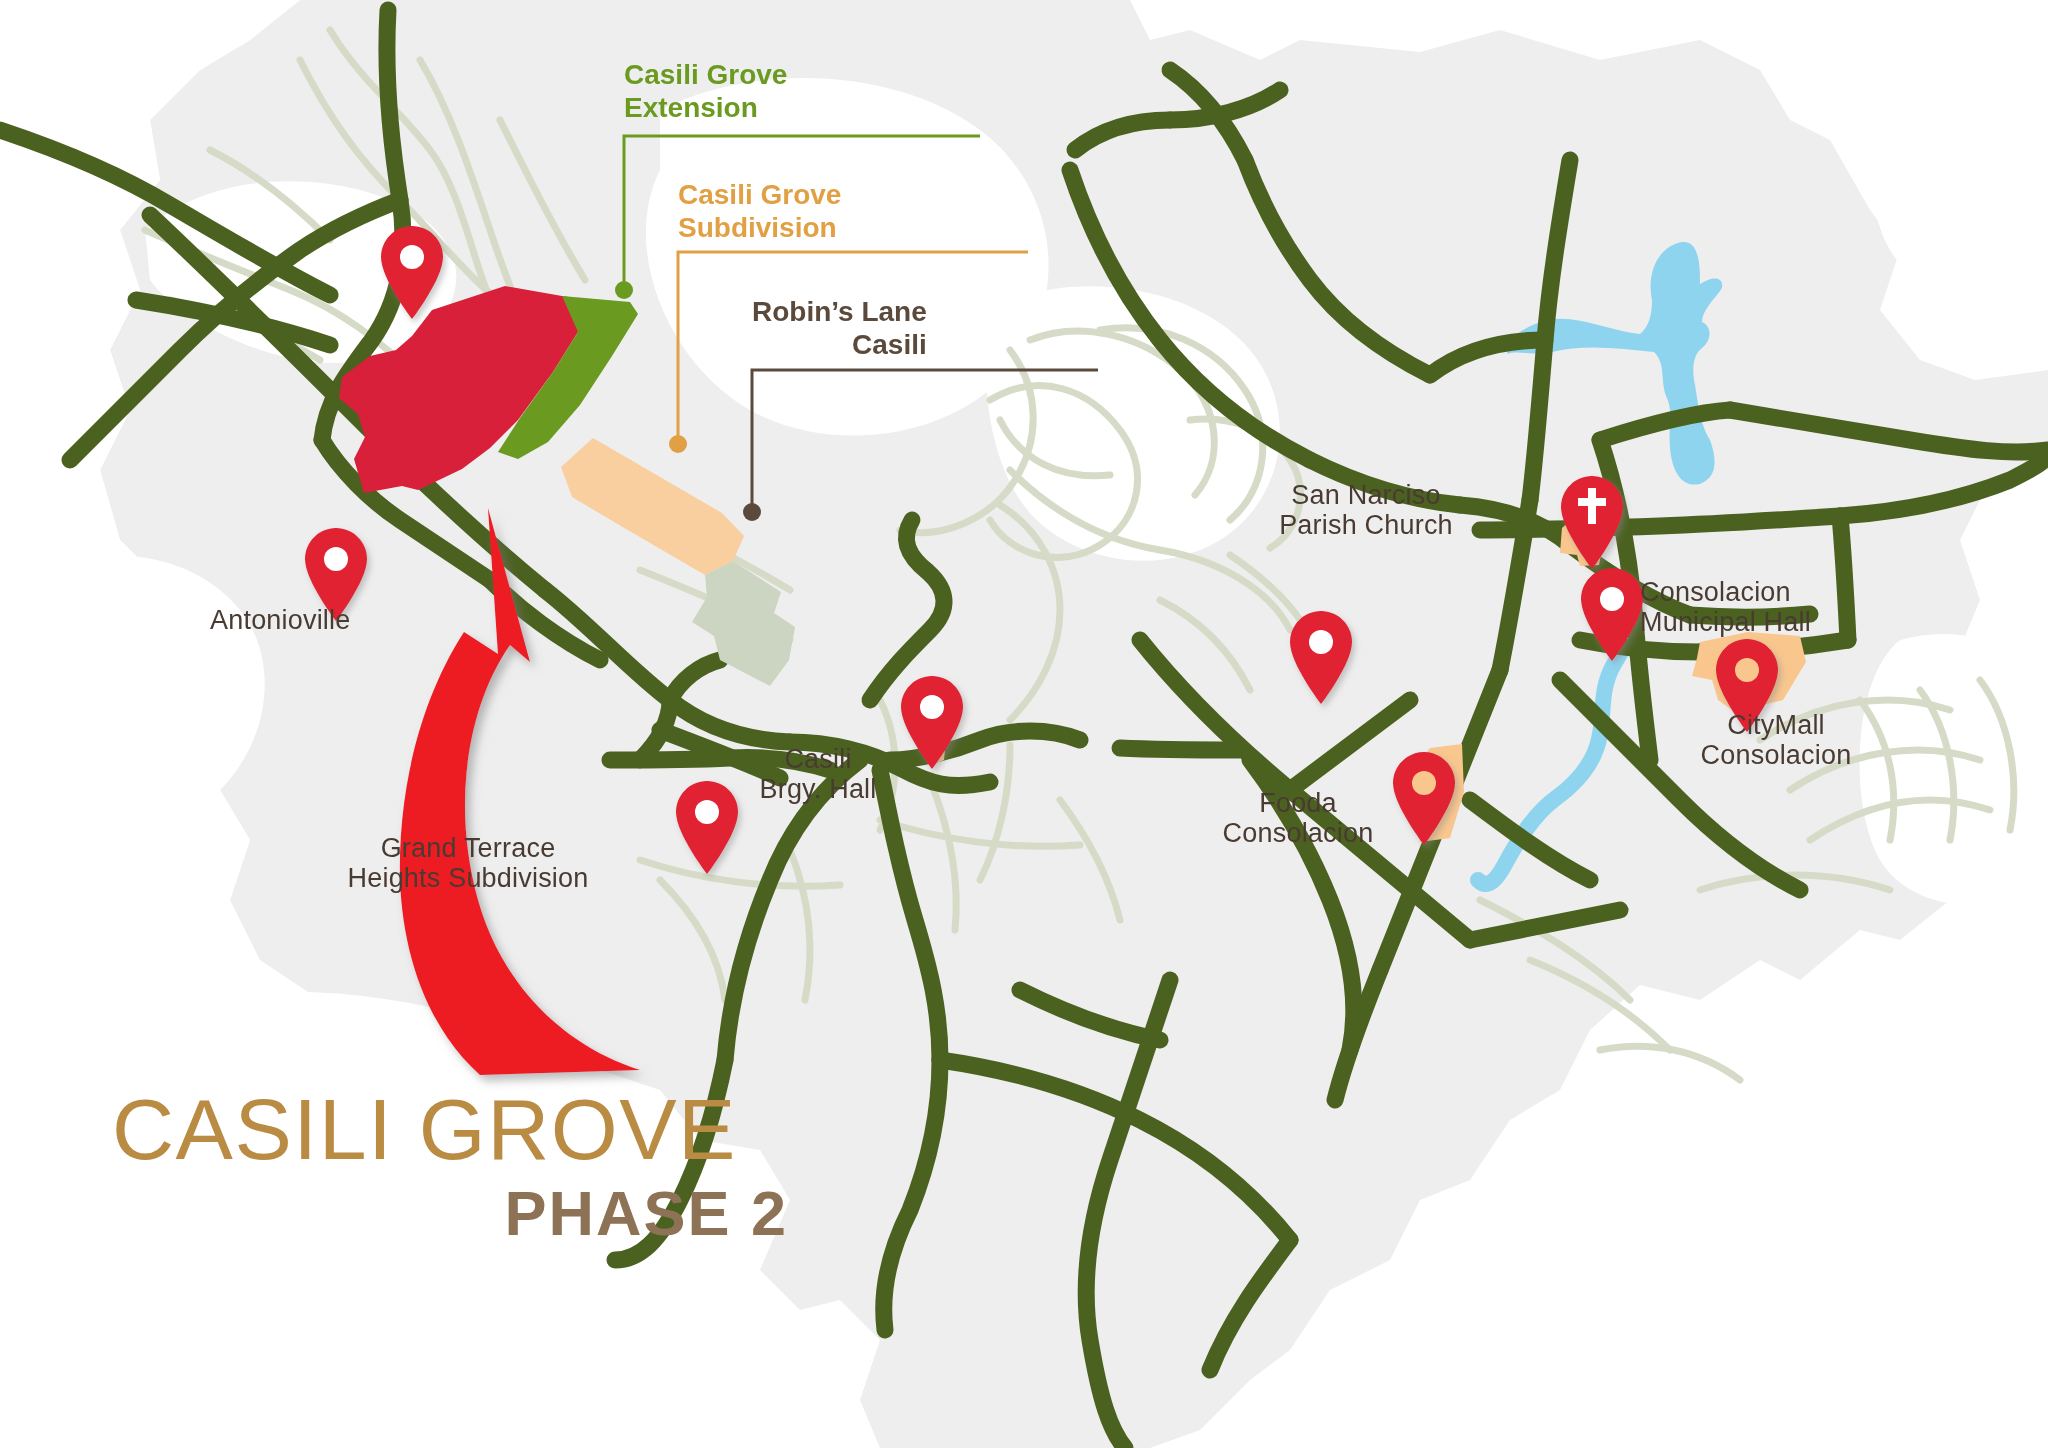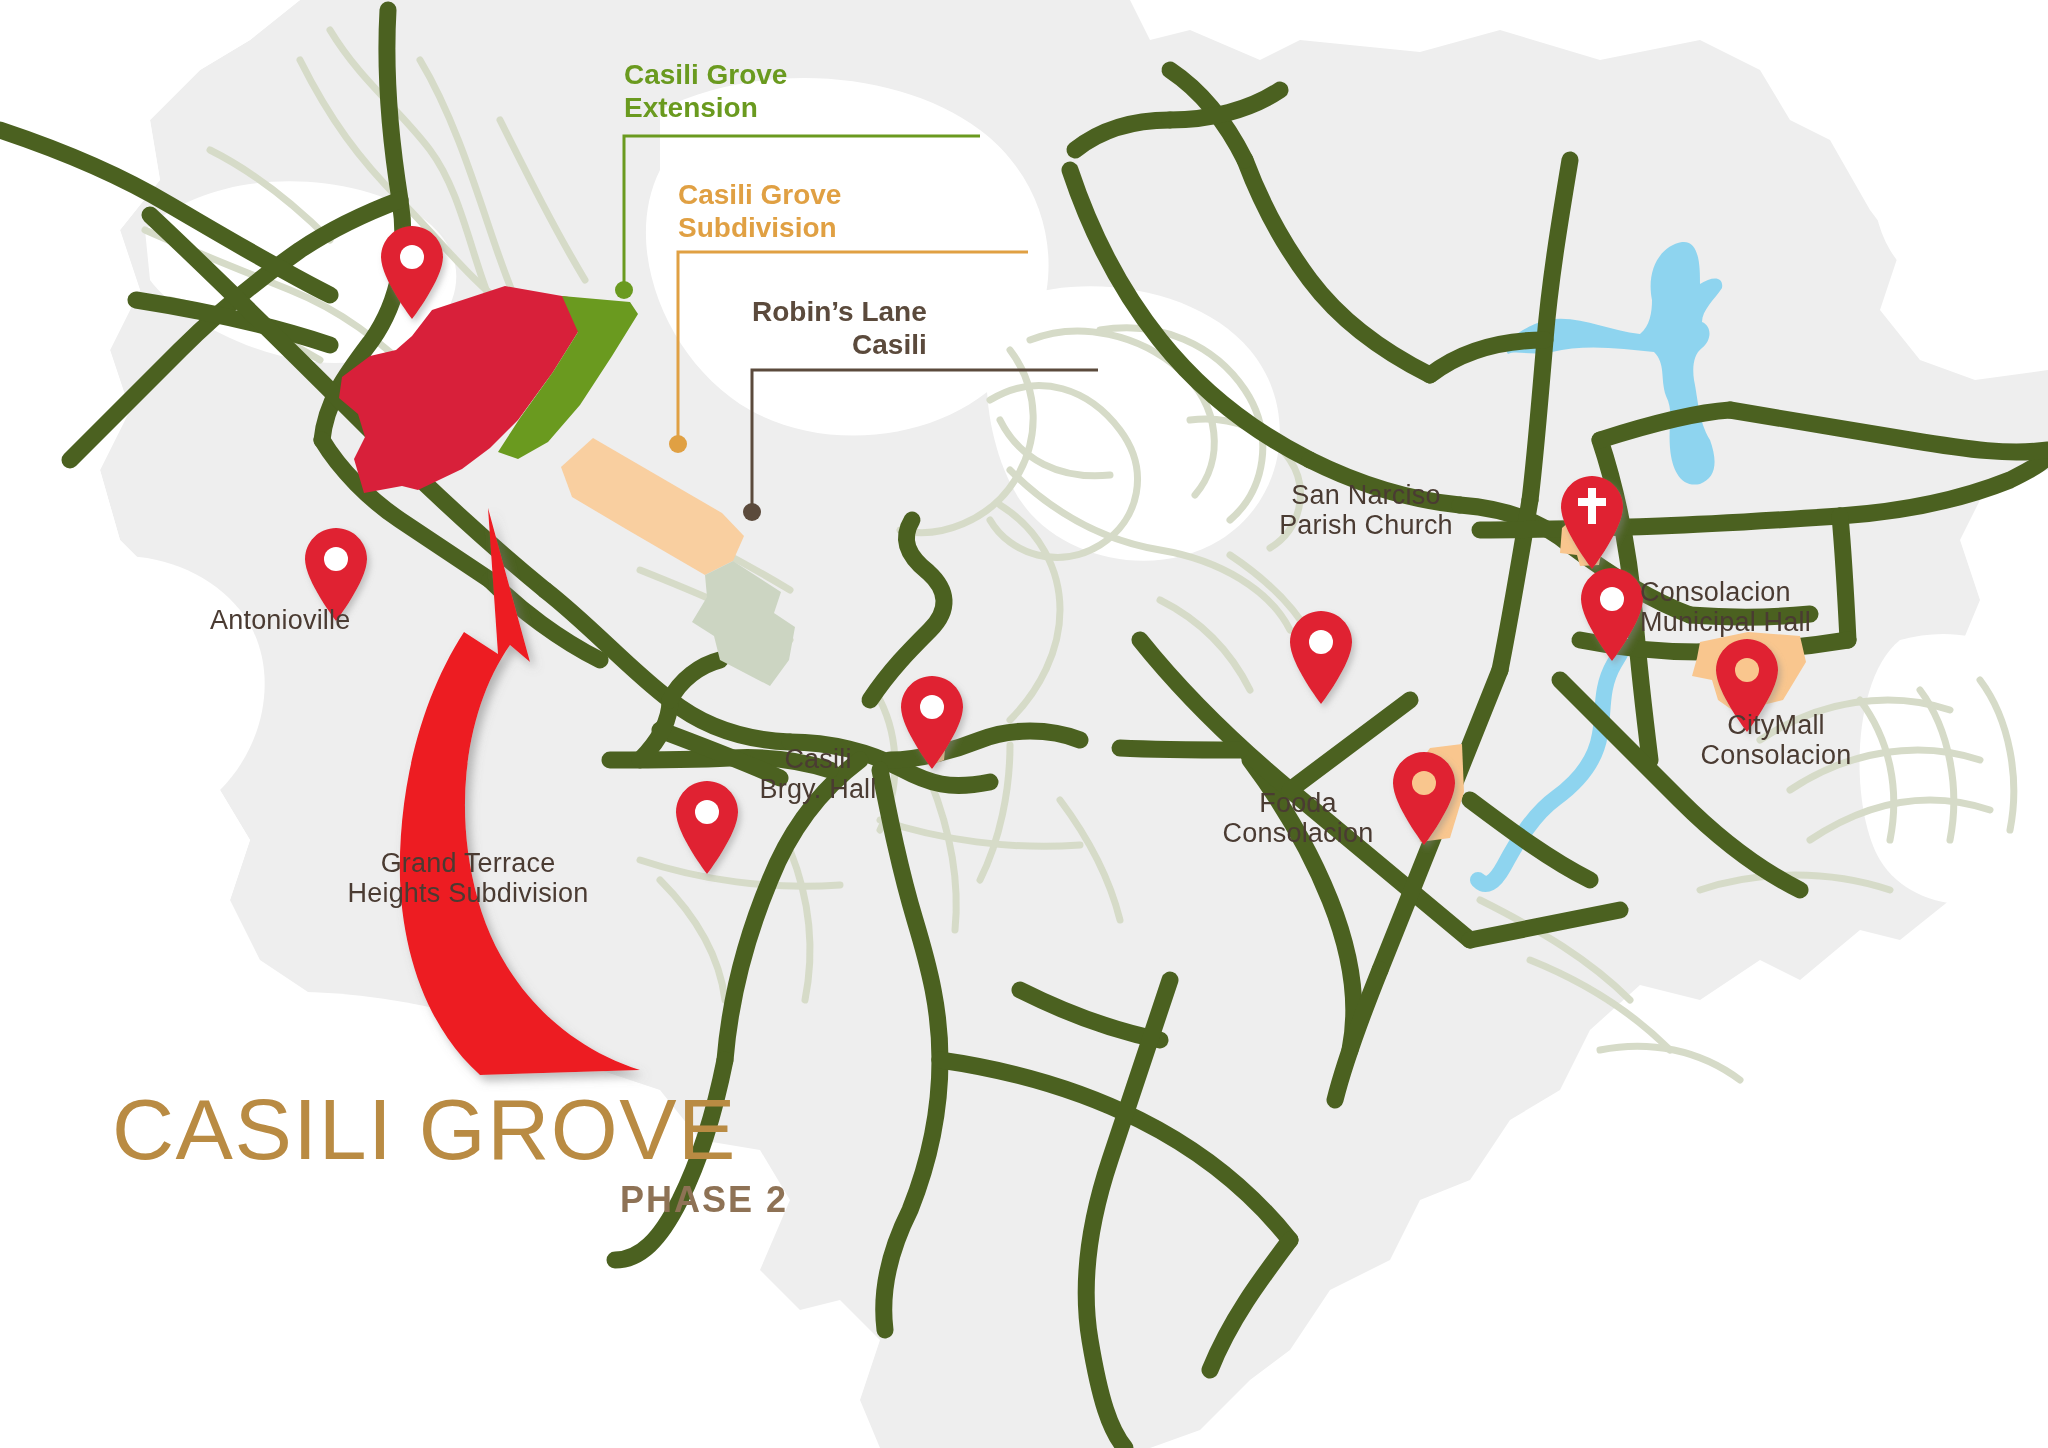--- a/index.html
+++ b/index.html
@@ -54,21 +54,21 @@
   #title-main {
     font-family: "Liberation Sans", sans-serif;
     font-size: 86px;
     font-weight: normal;
     letter-spacing: 1.5px;
     color: #b98b43;
     line-height: 1;
   }
   #title-sub {
     font-family: "Liberation Sans", sans-serif;
-    font-size: 36px;
+    font-size: 63px;
     font-weight: bold;
     letter-spacing: 2px;
     color: #8e7255;
     line-height: 1;
     text-align: right;
     margin-top: 10px;
     padding-right: 4px;
   }
 </style>
 </head>
@@ -339,21 +339,21 @@
 
   <div class="callout-label callout-orange" style="left:678px; top:178px;">Casili Grove
 Subdivision</div>
 
   <div class="callout-label callout-brown" style="left:752px; top:295px;text-align:right;">Robin’s Lane
 Casili</div>
 
 
   <div class="map-label" style="left:210px; top:605px;">Antonioville</div>
 
-  <div class="map-label center" style="left:276px; top:833px; width:384px;margin-top:15px;">Grand Terrace
+  <div class="map-label center" style="left:276px; top:833px; width:384px;">Grand Terrace
 Heights Subdivision</div>
 
   <div class="map-label center" style="left:708px; top:744px; width:220px;">Casili
 Brgy. Hall</div>
 
 
   <div class="map-label center" style="left:1206px; top:480px; width:320px;">San Narciso
 Parish Church</div>
 
   <div class="map-label" style="left:1640px; top:577px;">Consolacion

